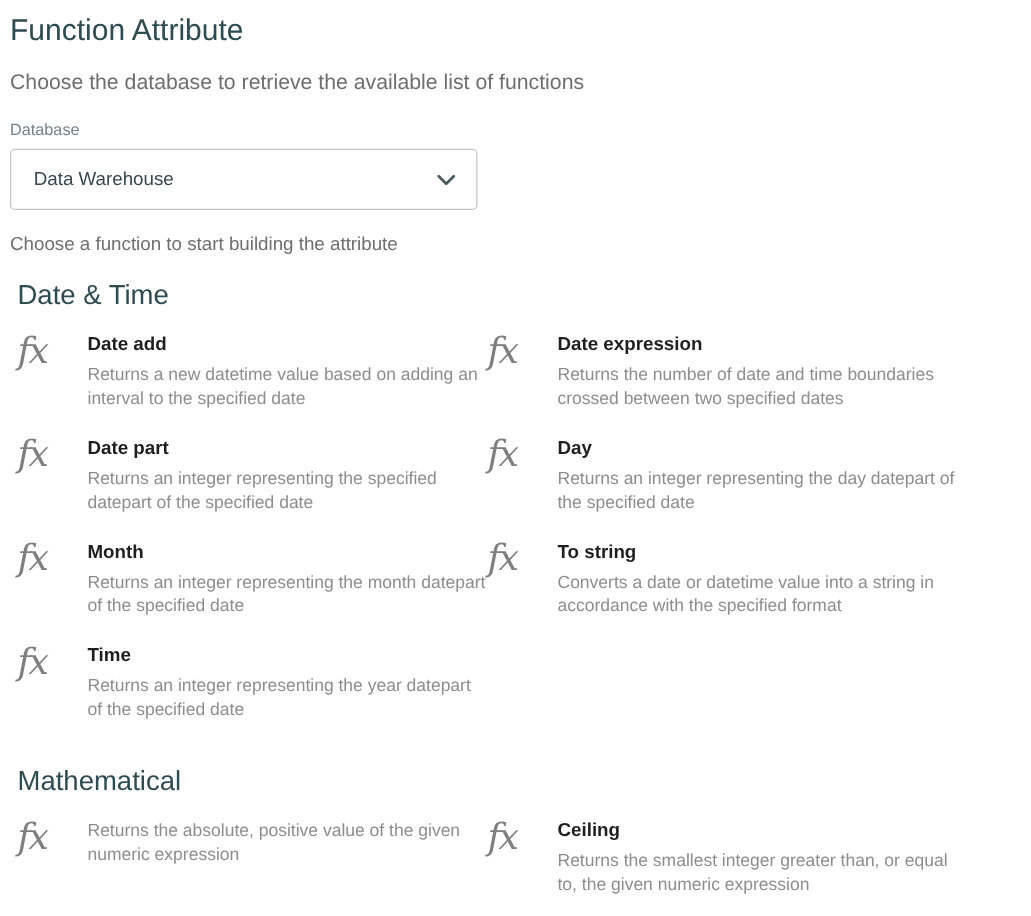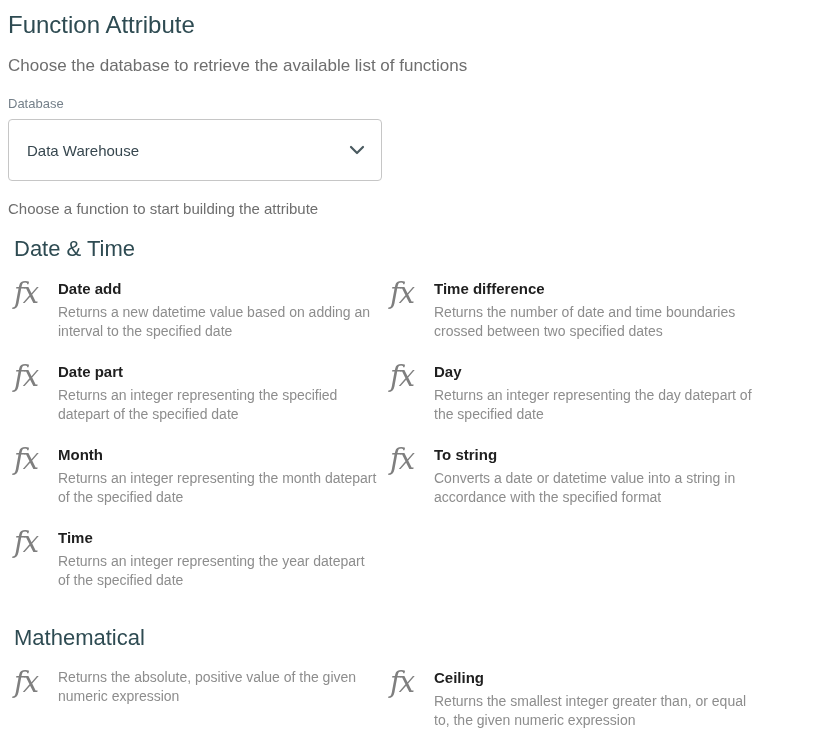--- a/index.html
+++ b/index.html
@@ -35,21 +35,21 @@
     color: var(--muted-text);
   }
   .field-label {
     margin: 21px 0 0 8px;
     font-size: 13px;
     line-height: 15px;
     color: var(--label-text);
   }
   .select {
     margin: 8px 0 0 8px;
-    width: 374px; height: 62px;
+    width: 374px; height: 49px;
     border: 1px solid var(--select-border);
     border-radius: 4px;
     display: flex;
     align-items: center;
     justify-content: space-between;
     padding: 0 16px 0 18px;
     cursor: pointer;
     background: #fff;
   }
   .select .value {
@@ -75,20 +75,21 @@
   .fn-grid {
     margin-top: 20px;
     display: grid;
     grid-template-columns: 376px 376px;
   }
   .fn-item {
     display: flex;
     align-items: flex-start;
     margin-bottom: 21px;
     cursor: pointer;
+    gap: 12px;
   }
   .fx {
     flex: 0 0 44px;
     font-family: "DejaVu Serif", serif;
     font-style: italic;
     font-size: 29px;
     line-height: 28px;
     color: var(--icon-gray);
     letter-spacing: -2px;
   }
@@ -137,21 +138,21 @@
     <span class="fx">fx</span>
     <span class="fn-text">
       <span class="fn-name" style="display:block">Date add</span>
       <span class="fn-desc" style="display:block">Returns a new datetime value based on adding an interval to the specified date</span>
     </span>
   </div>
 
   <div class="fn-item">
     <span class="fx">fx</span>
     <span class="fn-text">
-      <span class="fn-name" style="display:block">Time difference</span>
+      <span class="fn-name" style="display:block">Date expression</span>
       <span class="fn-desc" style="display:block">Returns the number of date and time boundaries crossed between two specified dates</span>
     </span>
   </div>
 
   <div class="fn-item">
     <span class="fx">fx</span>
     <span class="fn-text">
       <span class="fn-name" style="display:block">Date part</span>
       <span class="fn-desc" style="display:block">Returns an integer representing the specified datepart of the specified date</span>
     </span>

